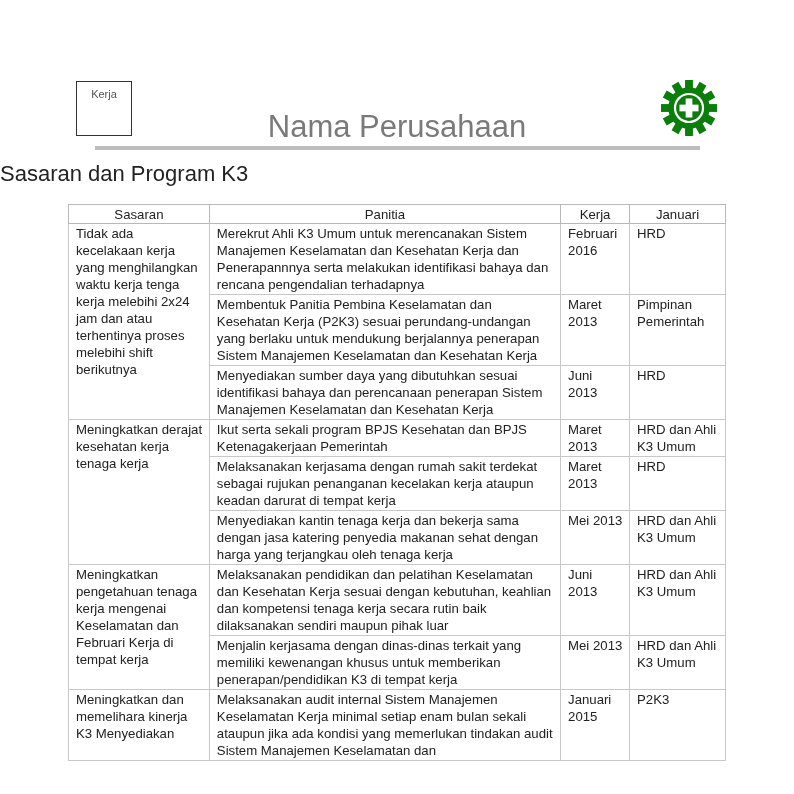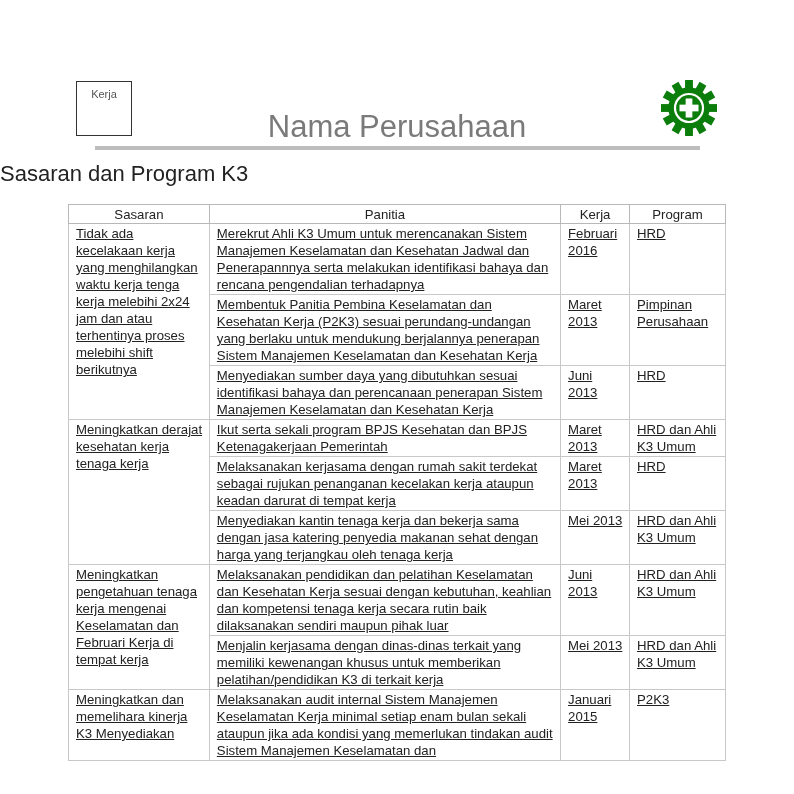--- a/index.html
+++ b/index.html
@@ -4,21 +4,21 @@
 <style>
   html, body { margin:0; padding:0; background:#ffffff; }
   body { width:794px; height:794px; overflow:hidden; position:relative; font-family:"Liberation Sans", sans-serif; color:#222; }
   .logo-box { position:absolute; left:76px; top:81px; width:56px; height:55px; border:1px solid #333; box-sizing:border-box; font-size:11px; color:#555; text-align:center; padding-top:6px; }
   .company { position:absolute; left:160px; top:82px; width:474px; text-align:center; font-size:31px; color:#7a7a7a; line-height:52px;margin-top:19px; }
   .emblem { position:absolute; left:661px; top:80px; width:56px; height:56px; }
   .rule { position:absolute; left:95px; top:146px; width:605px; height:4px; background:#bdbdbd; }
   .doc-title { position:absolute; left:0; top:159px; width:794px; text-align:left; font-size:22px; color:#222; line-height:30px; }
   table { position:absolute; left:68px; top:204px; width:658px; border-collapse:collapse; font-size:13.2px; line-height:17px; color:#222; }
   th { border:1px solid #b8b8b8; font-weight:normal; padding:1px 4px 0 4px; text-align:center; height:16px; }
-  td { border:1px solid #c8c8c8; vertical-align:top; padding:1px 6px 1px 7px;text-decoration:underline; }
+  td { border:1px solid #c8c8c8; vertical-align:top; padding:1px 6px 1px 7px; }
   col.c1 { width:141px; } col.c2 { width:352px; } col.c3 { width:69px; } col.c4 { width:96px; }
 </style>
 </head>
 <body>
 
 <div class="logo-box"><span>Kerja</span></div>
 <div class="company">Nama Perusahaan</div>
 <svg class="emblem" viewBox="0 0 100 100">
   <g fill="#0a7d0a">
     <g transform="translate(50,50)">
@@ -50,34 +50,34 @@
       <col class="c1">
       <col class="c2">
       <col class="c3">
       <col class="c4">
     </colgroup>
   <thead>
     <tr>
       <th>Sasaran</th>
       <th>Panitia</th>
       <th>Kerja</th>
-      <th>Program</th>
+      <th>Januari</th>
     </tr>
   </thead>
   <tbody>
     <tr>
       <td rowspan="3">Tidak ada kecelakaan kerja yang menghilangkan waktu kerja tenga kerja melebihi 2x24 jam dan atau terhentinya proses melebihi shift berikutnya</td>
-      <td>Merekrut Ahli K3 Umum untuk merencanakan Sistem Manajemen Keselamatan dan Kesehatan Jadwal dan Penerapannnya serta melakukan identifikasi bahaya dan rencana pengendalian terhadapnya</td>
+      <td>Merekrut Ahli K3 Umum untuk merencanakan Sistem Manajemen Keselamatan dan Kesehatan Kerja dan Penerapannnya serta melakukan identifikasi bahaya dan rencana pengendalian terhadapnya</td>
       <td>Februari 2016</td>
       <td>HRD</td>
     </tr>
     <tr>
       <td>Membentuk Panitia Pembina Keselamatan dan Kesehatan Kerja (P2K3) sesuai perundang-undangan yang berlaku untuk mendukung berjalannya penerapan Sistem Manajemen Keselamatan dan Kesehatan Kerja</td>
       <td>Maret 2013</td>
-      <td>Pimpinan Perusahaan</td>
+      <td>Pimpinan Pemerintah</td>
     </tr>
     <tr>
       <td>Menyediakan sumber daya yang dibutuhkan sesuai identifikasi bahaya dan perencanaan penerapan Sistem Manajemen Keselamatan dan Kesehatan Kerja</td>
       <td>Juni 2013</td>
       <td>HRD</td>
     </tr>
 
     <tr>
       <td rowspan="3">Meningkatkan derajat kesehatan kerja tenaga kerja</td>
       <td>Ikut serta sekali program BPJS Kesehatan dan BPJS Ketenagakerjaan Pemerintah</td>
@@ -95,21 +95,21 @@
       <td>HRD dan Ahli K3 Umum</td>
     </tr>
 
     <tr>
       <td rowspan="2">Meningkatkan pengetahuan tenaga kerja mengenai Keselamatan dan Februari Kerja di tempat kerja</td>
       <td>Melaksanakan pendidikan dan pelatihan Keselamatan dan Kesehatan Kerja sesuai dengan kebutuhan, keahlian dan kompetensi tenaga kerja secara rutin baik dilaksanakan sendiri maupun pihak luar</td>
       <td>Juni 2013</td>
       <td>HRD dan Ahli K3 Umum</td>
     </tr>
     <tr>
-      <td>Menjalin kerjasama dengan dinas-dinas terkait yang memiliki kewenangan khusus untuk memberikan pelatihan/pendidikan K3 di terkait kerja</td>
+      <td>Menjalin kerjasama dengan dinas-dinas terkait yang memiliki kewenangan khusus untuk memberikan penerapan/pendidikan K3 di tempat kerja</td>
       <td>Mei 2013</td>
       <td>HRD dan Ahli K3 Umum</td>
     </tr>
 
     <tr>
       <td>Meningkatkan dan memelihara kinerja K3 Menyediakan</td>
       <td>Melaksanakan audit internal Sistem Manajemen Keselamatan Kerja minimal setiap enam bulan sekali ataupun jika ada kondisi yang memerlukan tindakan audit Sistem Manajemen Keselamatan dan</td>
       <td>Januari 2015</td>
       <td>P2K3</td>
     </tr>

